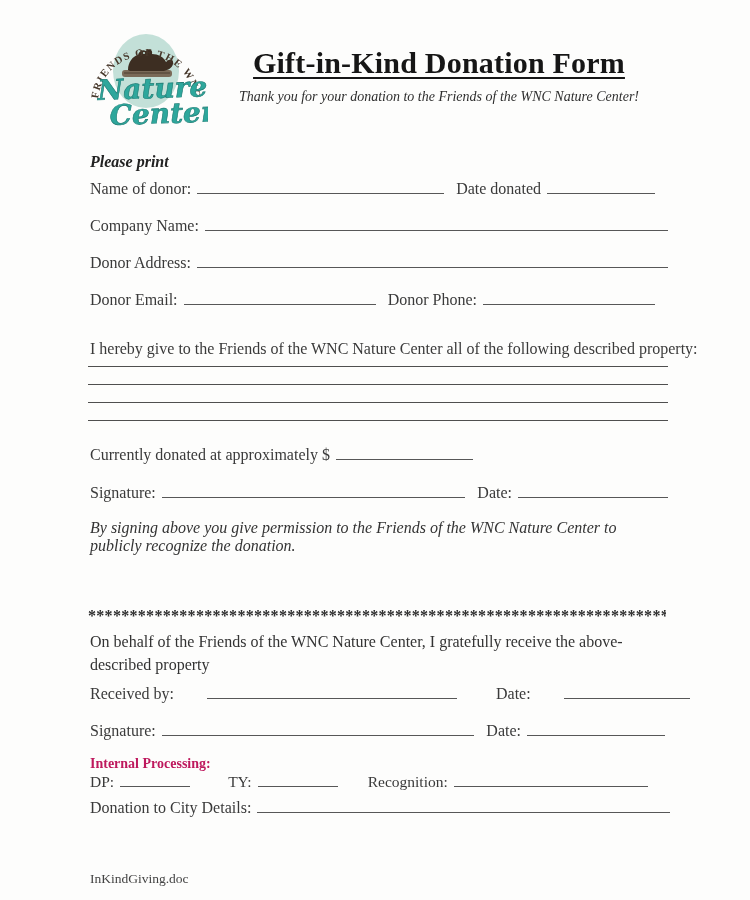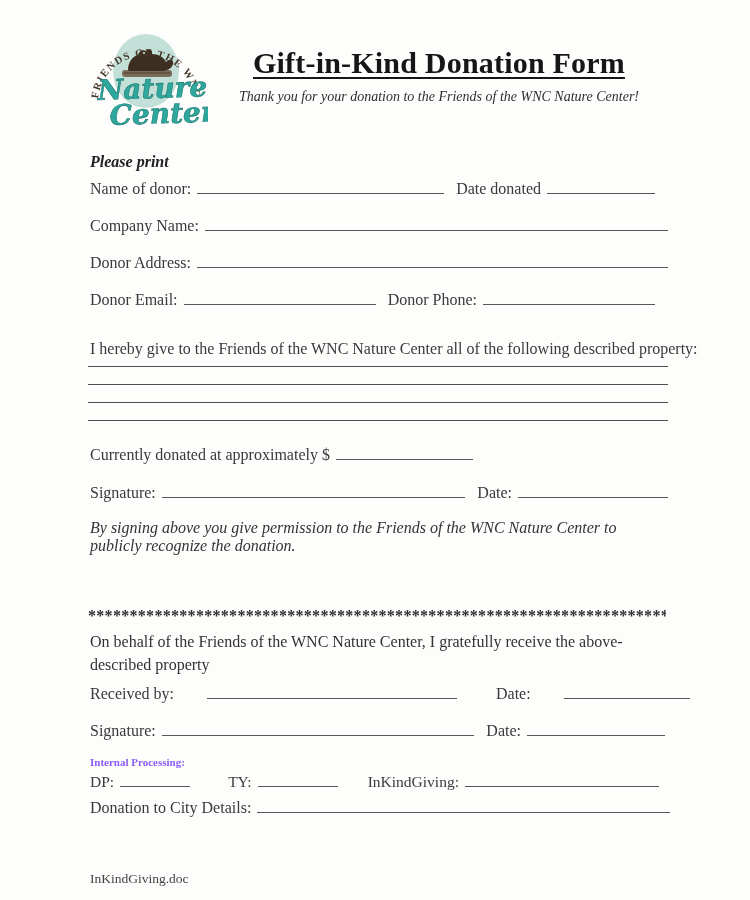--- a/index.html
+++ b/index.html
@@ -36,21 +36,21 @@
     white-space:normal;
   }
   .divider {
     position:absolute; left:88px; top:607px; width:578px; overflow:hidden;
     font-size:16px; font-weight:bold; letter-spacing:0.3px; color:#2d2d2d; white-space:nowrap;
   }
   .statement {
     position:absolute; left:90px; top:630px; width:568px;
     font-size:16px; line-height:23px; color:#333; white-space:normal;
   }
-  .section-heading { position:absolute; left:90px; top:756px; font-size:11px; font-weight:bold; color:#8b5cf6; }
+  .section-heading { position:absolute; left:90px; top:756px; font-size:14px; font-weight:bold; color:#be185d; }
   .footer { position:absolute; left:90px; top:871px; font-size:13.5px; color:#444; }
   .logo { position:absolute; left:86px; top:26px; }
 </style>
 </head>
 <body>
 
 <div class="page">
 
   <svg class="logo" width="122" height="118" viewBox="0 0 122 118">
     <defs>
@@ -144,21 +144,21 @@
     <span class="blank" style="width:138px;"></span>
   </div>
 
   <div class="section-heading">Internal Processing:</div>
 
   <div class="row" style="top:773px; font-size:15.5px;">
     <span class="lbl">DP:</span>
     <span class="blank" style="width:70px;"></span>
     <span class="pre" style="margin-left:38px;">TY:</span>
     <span class="blank" style="width:80px;"></span>
-    <span class="pre" style="margin-left:30px;">InKindGiving:</span>
+    <span class="pre" style="margin-left:30px;">Recognition:</span>
     <span class="blank" style="width:194px;"></span>
   </div>
 
   <div class="row" style="top:799px; right:80px;">
     <span class="lbl">Donation to City Details:</span>
     <span class="blank grow"></span>
   </div>
 
   <div class="footer">InKindGiving.doc</div>
 

